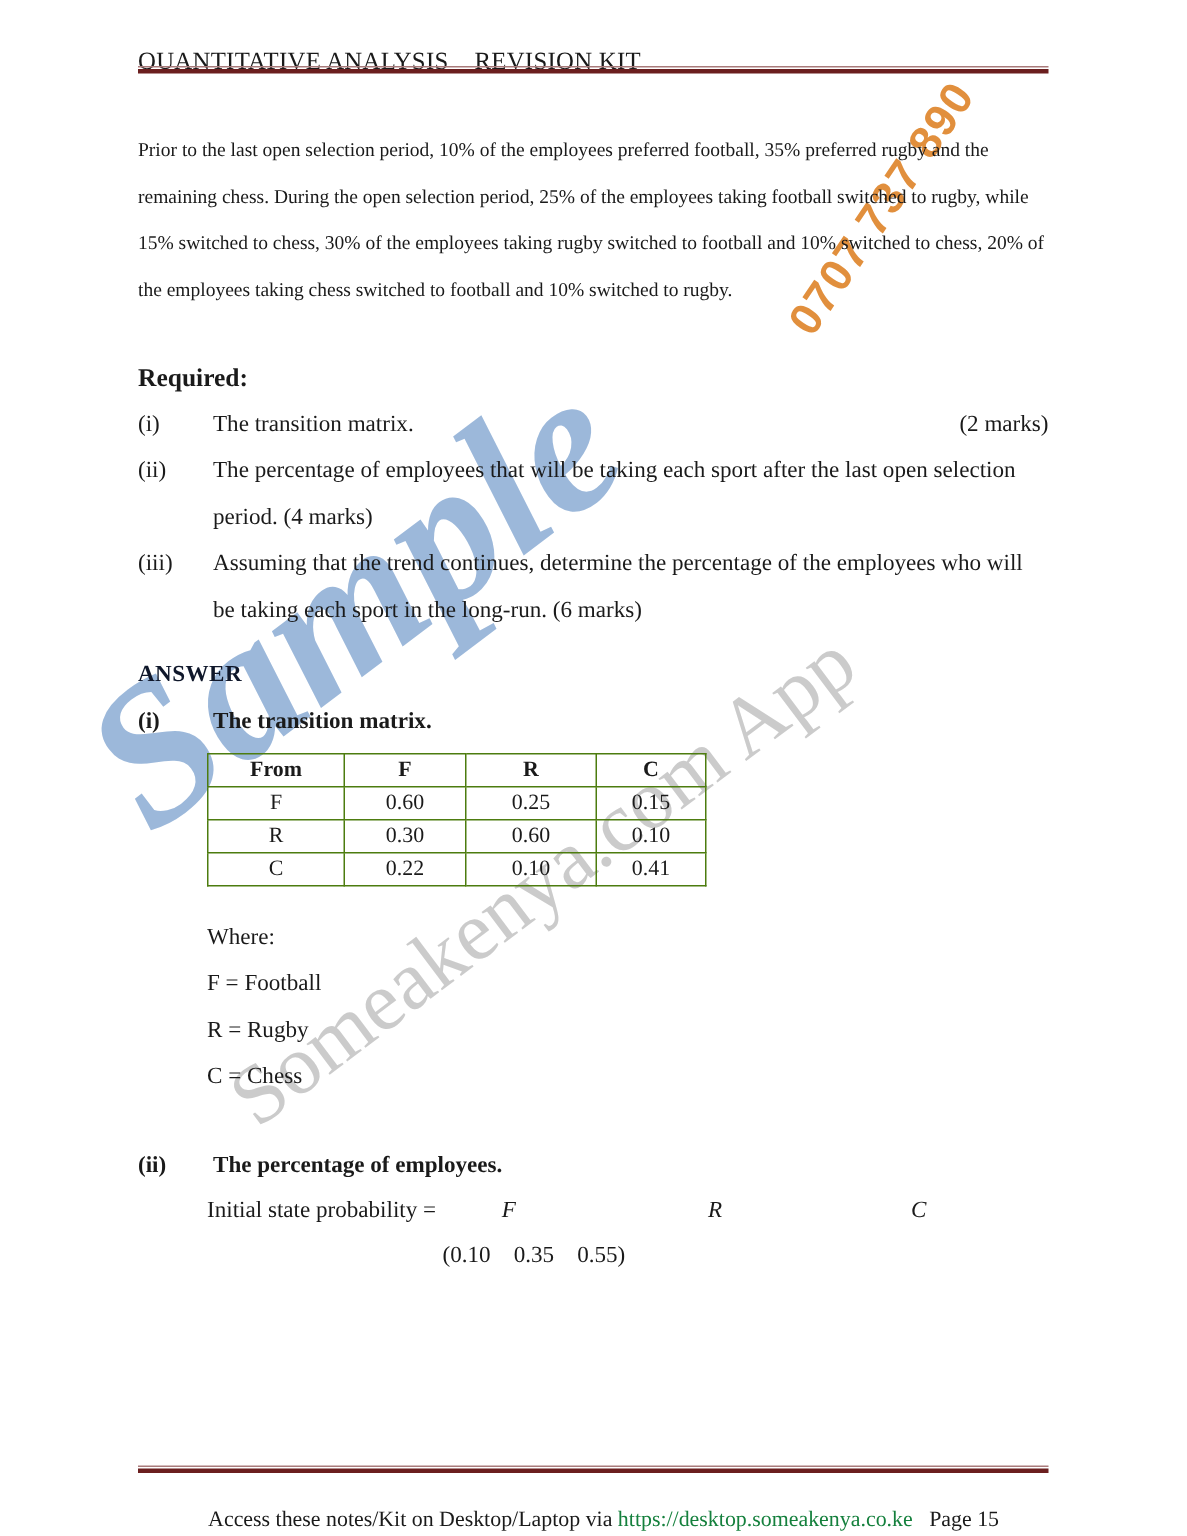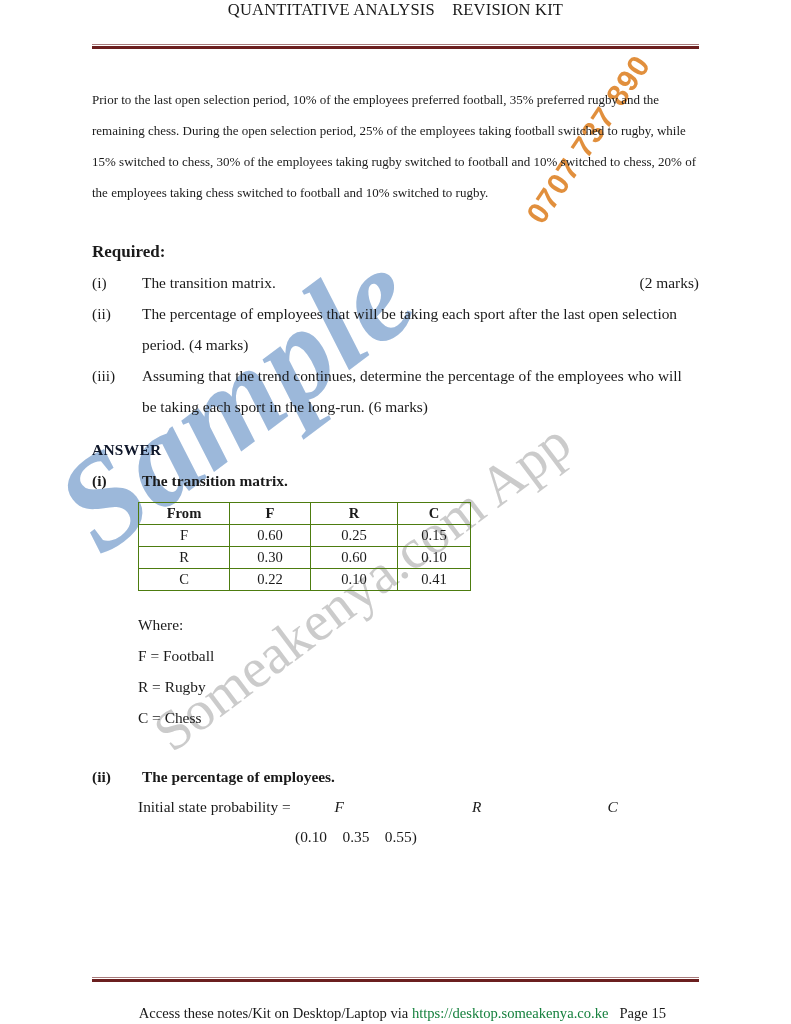--- a/index.html
+++ b/index.html
@@ -22,23 +22,23 @@
     inset: 0;
     width: 791px;
     height: 1024px;
     overflow: hidden;
   }
 
   
   .header {
     position: absolute;
     left: 92px;
-    top: 0;
+    top: 31px;
     width: 607px;
-    text-align: center;
+    text-align: left;
   }
   .header-title {
     font-size: 16.5px;
     letter-spacing: 0.2px;
     color: #1a1a1a;
     white-space: pre;
   }
   .rule {
     position: absolute;
     left: 92px;

